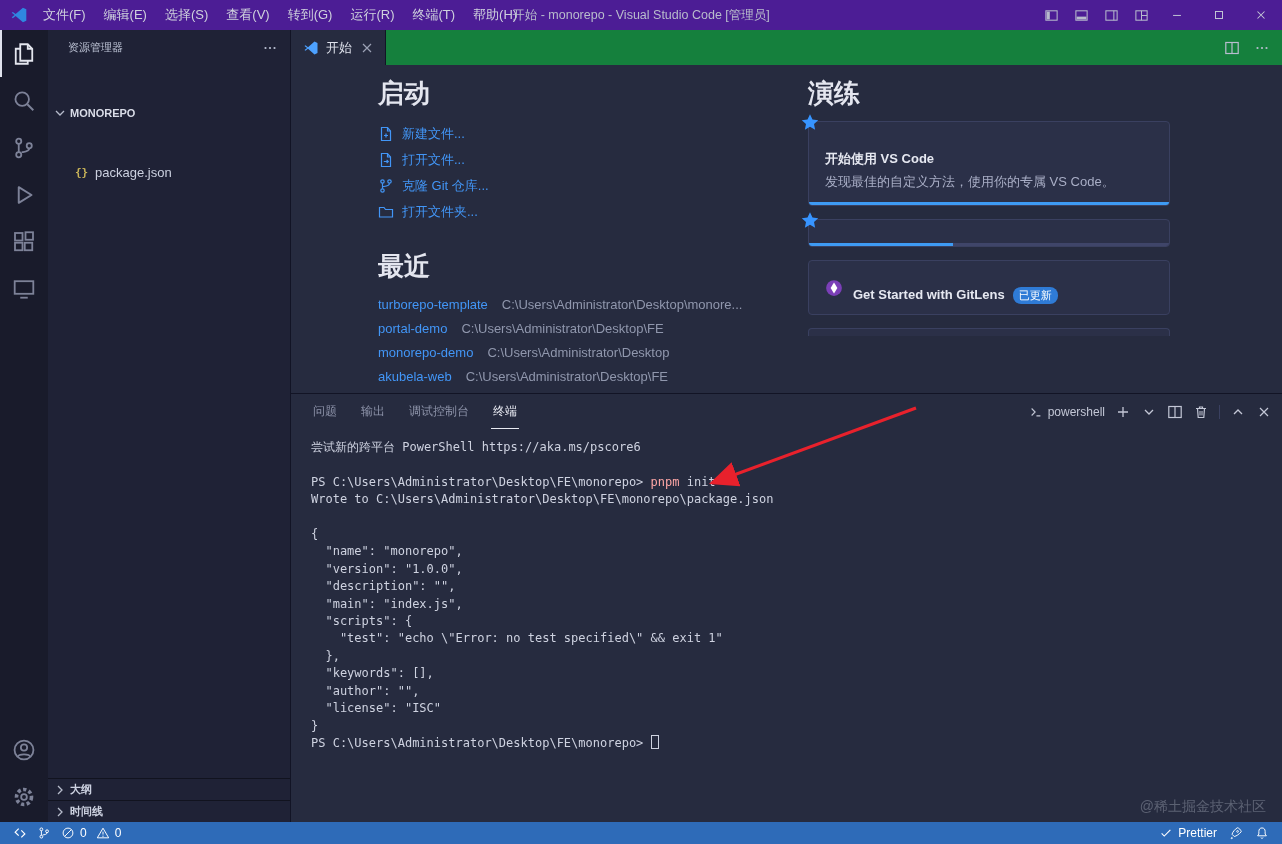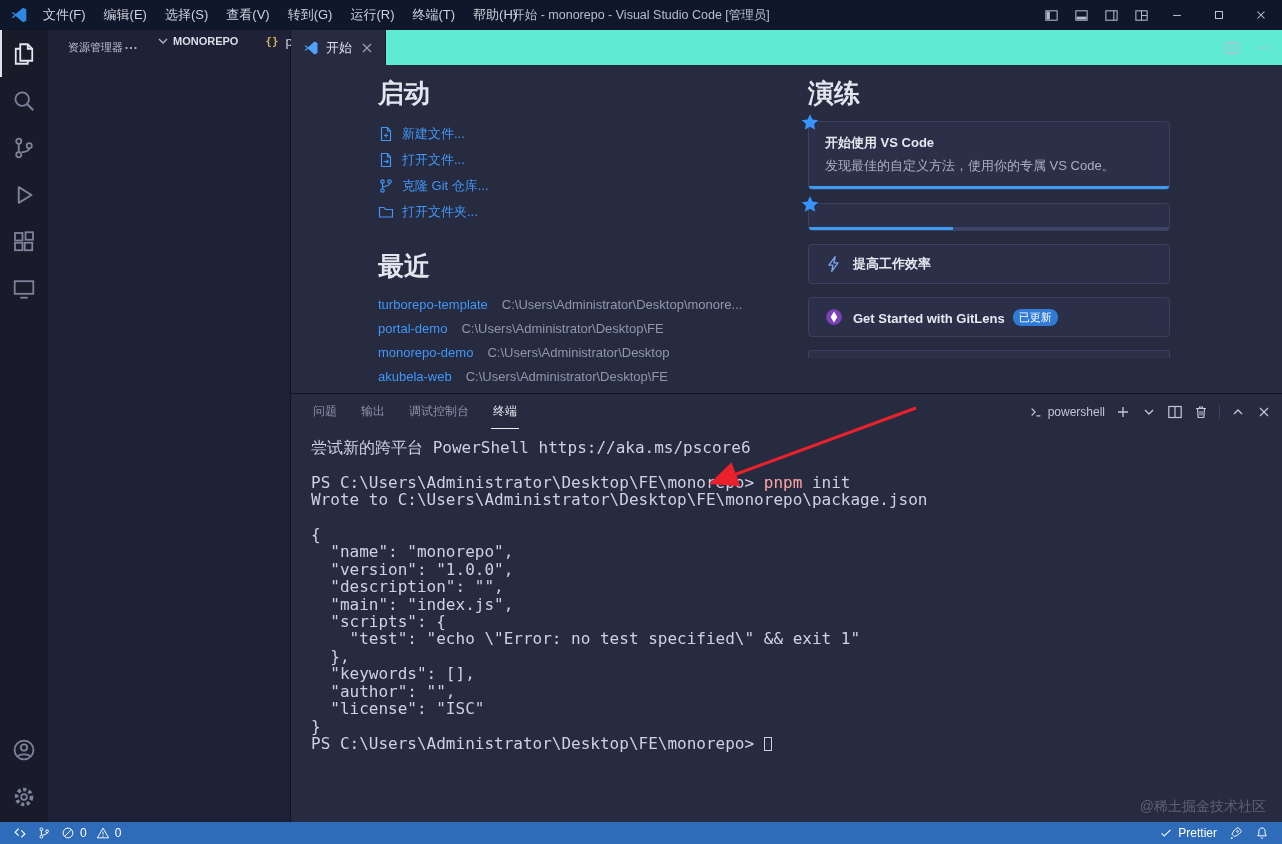--- a/index.html
+++ b/index.html
@@ -4,55 +4,55 @@
 <style>
   * { margin:0; padding:0; box-sizing:border-box; }
   html,body { width:1282px; height:844px; overflow:hidden; background:#262b3f;
     font-family:"Liberation Sans", sans-serif; }
   .window { position:relative; width:1282px; height:844px; display:flex; flex-direction:column; background:#262b3f; }
 
   .icon { display:inline-flex; align-items:center; justify-content:center; }
   .icon svg { width:100%; height:100%; display:block; }
 
   
-  .titlebar { height:30px; background:#0f172a; display:flex; align-items:center; color:#cfd2dd; font-size:13px; position:relative; flex:none; }
+  .titlebar { height:30px; background:#4c1d95; display:flex; align-items:center; color:#cfd2dd; font-size:13px; position:relative; flex:none; }
   .tb-logo { width:18px; height:18px; margin:0 6px 0 10px; }
   .menus { display:flex; height:100%; }
   .menu-item { padding:0 9px; line-height:30px; cursor:default; }
   .tb-title { position:absolute; left:50%; transform:translateX(-50%); color:#b9bdcc; font-size:12.5px; pointer-events:none; white-space:nowrap; }
   .tb-right { margin-left:auto; display:flex; align-items:center; height:100%; }
   .tb-btn { width:30px; height:30px; display:flex; align-items:center; justify-content:center; color:#b7bbcc; }
   .tb-btn .icon { width:15px; height:15px; }
   .tb-win { width:42px; height:30px; display:flex; align-items:center; justify-content:center; color:#c5c9d6; }
   .tb-win .icon { width:14px; height:14px; }
 
   
   .main { flex:1; display:flex; min-height:0; }
 
   .activitybar { width:48px; background:#191b2b; display:flex; flex-direction:column; flex:none; }
   .ab-top, .ab-bottom { display:flex; flex-direction:column; }
   .ab-bottom { margin-top:auto; padding-bottom:2px; }
   .ab-item { width:48px; height:47px; display:flex; align-items:center; justify-content:center; color:#7d8298; cursor:pointer; }
   .ab-item .icon { width:24px; height:24px; }
   .ab-item.active { color:#e4e6ee; box-shadow:inset 2px 0 0 #dfe2ec; }
 
-  .sidebar { width:243px; background:#1f2236; border-right:1px solid #121425; display:flex; flex-direction:row; flex:none; }
+  .sidebar { width:243px; background:#1f2236; border-right:1px solid #121425; display:flex; flex-direction:column; flex:none;gap:37px; }
   .sb-header { height:35px; display:flex; align-items:center; justify-content:space-between; padding:0 12px 0 20px; font-size:11px; color:#bac0d2; flex:none; }
   .sb-more { width:16px; height:16px; color:#bac0d2; }
   .sb-root { height:22px; display:flex; align-items:center; gap:2px; padding-left:4px; font-size:11px; font-weight:700; color:#dadde8; cursor:pointer; }
   .sb-root .icon { width:16px; height:16px; color:#b6bbcb; }
   .file-row { height:22px; display:flex; align-items:center; gap:6px; padding-left:26px; font-size:13px; color:#ccd1e0; cursor:pointer; }
   .file-icon { width:15px; text-align:center; font-family:"DejaVu Sans Mono", monospace; font-size:11px; font-weight:700; color:#c9b458; }
   .sb-spacer { flex:1; }
   .sb-section { height:22px; display:flex; align-items:center; gap:2px; padding-left:4px; border-top:1px solid #11131f; font-size:11px; font-weight:700; color:#ccd1e0; cursor:pointer; }
   .sb-section .icon { width:16px; height:16px; color:#b6bbcb; }
 
   .editor-area { flex:1; display:flex; flex-direction:column; min-width:0; background:#262b3f; }
 
-  .tabbar { height:35px; background:#5eead4; display:flex; flex:none;gap:32px; }
+  .tabbar { height:35px; background:#15803d; display:flex; flex:none;gap:32px; }
   .tab { display:flex; align-items:center; gap:7px; padding:0 10px 0 12px; background:#262b3f; color:#dfe2ec; font-size:13px; border-right:1px solid #121425; cursor:pointer; }
   .tab-icon { width:16px; height:16px; }
   .tab-close { width:16px; height:16px; color:#9ba1b5; }
   .tab-actions { margin-left:auto; display:flex; align-items:center; gap:14px; padding-right:12px; color:#b9bdcf; }
   .tab-actions .icon { width:16px; height:16px; }
 
   
   .editor-content { height:328px; flex:none; overflow:hidden; display:flex; padding:13px 0 0 87px; }
   .col-left { width:412px; flex:none; }
   .col-right { width:362px; flex:none; margin-left:18px; }
@@ -63,40 +63,40 @@
   .recent-row { display:flex; align-items:center; gap:14px; height:24px; font-size:13px; cursor:pointer; }
   .r-name { color:#4296f7; white-space:nowrap; }
   .r-path { color:#9097ad; white-space:nowrap; overflow:hidden; text-overflow:ellipsis; }
 
   .wt-card { position:relative; background:#2b3048; border:1px solid #3a4060; border-radius:4px; padding:12px 16px 14px; margin-bottom:13px; cursor:pointer; }
   .wt-card.compact { padding:10px 16px; }
   .wt-pin { position:absolute; top:-9px; left:-9px; width:20px; height:20px; }
   .wt-row { display:flex; align-items:center; gap:10px; }
   .wt-ic { width:18px; height:18px; color:#7aa7e8; flex:none; }
   .wt-body { flex:1; min-width:0; }
-  .wt-title { font-size:13px; font-weight:700; color:#e6e8f1; display:flex; align-items:flex-end; gap:8px; }
+  .wt-title { font-size:13px; font-weight:700; color:#e6e8f1; display:flex; align-items:flex-start; gap:8px;margin-top:16px; }
   .wt-desc { font-size:13px; color:#a9aec6; margin-top:5px; }
   .wt-badge { background:#2f7bd6; color:#ffffff; font-size:11px; font-weight:400; padding:1px 6px; border-radius:8px; }
   .wt-track { position:absolute; left:0; right:0; bottom:0; height:3px; background:#3f4569; border-radius:0 0 3px 3px; overflow:hidden; }
   .wt-fill { height:100%; background:#3e9bf4; }
   .wt-sliver { height:8px; background:#2b3048; border:1px solid #3a4060; border-bottom:none; border-radius:4px 4px 0 0; }
 
   
   .panel { flex:1; min-height:0; border-top:1px solid #121425; display:flex; flex-direction:column; }
   .panel-header { height:35px; flex:none; display:flex; align-items:center; padding:0 10px 0 20px; }
   .panel-tabs { display:flex; gap:20px; height:100%; }
   .panel-tab { display:flex; align-items:center; font-size:12px; color:#8d93a9; border-bottom:1px solid transparent; padding:0 2px; cursor:pointer; }
   .panel-tab.active { color:#e8eaf2; border-bottom-color:#e8eaf2; }
   .panel-actions { margin-left:auto; display:flex; gap:10px; color:#c3c7d6; }
   .shell { display:flex; align-items:center; gap:5px; font-size:12px; cursor:pointer; }
   .sh-ic { width:14px; height:14px; }
   .pa-btn { width:16px; height:16px; color:#c3c7d6; cursor:pointer; }
   .pa-sep { width:1px; height:14px; background:#3a4060; }
 
-  .terminal { flex:1; padding:10px 0 0 20px; font-family:"DejaVu Sans Mono", monospace; font-size:16px; line-height:17.4px; color:#ced2e0; overflow:hidden; cursor:text; }
+  .terminal { flex:1; padding:10px 0 0 20px; font-family:"DejaVu Sans Mono", monospace; font-size:12px; line-height:17.4px; color:#ced2e0; overflow:hidden; cursor:text; }
   .term-line { white-space:pre; }
   .c-fg { color:#ced2e0; }
   .c-cmd { color:#fca5a5; }
   .c-cursor { display:inline-block; width:8px; height:14px; border:1px solid #ced2e0; vertical-align:-2px; }
 
   
   .statusbar { height:22px; background:#2e6bb8; color:#ffffff; display:flex; align-items:center; font-size:12px; padding:0 8px; flex:none; }
   .sb-item { display:flex; align-items:center; gap:5px; height:22px; padding:0 5px; cursor:pointer; }
   .si { width:14px; height:14px; }
   .prob-num { margin-right:4px; }
@@ -437,34 +437,20 @@
                 </div>
               </div>
               <div class="wt-card">
                 <span class="icon wt-pin">
                   <svg viewBox="0 0 16 16">
                     <path d="M8 1l2 4.2 4.6.5-3.4 3.1.9 4.5L8 11l-4.1 2.3.9-4.5L1.4 5.7 6 5.2z" fill="#3794ff"></path>
                   </svg>
                 </span>
                 <div class="wt-track">
                   <div class="wt-fill" style="width: 40%;"></div>
-                </div>
-              </div>
-              <div class="wt-card compact">
-                <div class="wt-row">
-                  <span class="icon wt-ic">
-                    <svg viewBox="0 0 16 16">
-                      <path d="M9 1.5L3.5 9H7l-1 5.5L11.5 7H8z" fill="none" stroke="currentColor" stroke-width="1.2" stroke-linejoin="round"></path>
-                    </svg>
-                  </span>
-                  <div class="wt-body">
-                    <div class="wt-title">
-                      <span>提高工作效率</span>
-                    </div>
-                  </div>
                 </div>
               </div>
               <div class="wt-card compact">
                 <div class="wt-row">
                   <span class="icon wt-ic">
                     <svg viewBox="0 0 16 16">
                       <circle cx="8" cy="8" r="7" fill="#7b3fb8"></circle>
                       <path d="M8 3.2L11 8l-3 4.8L5 8z" fill="#ffffff"></path>
                     </svg>
                   </span>

